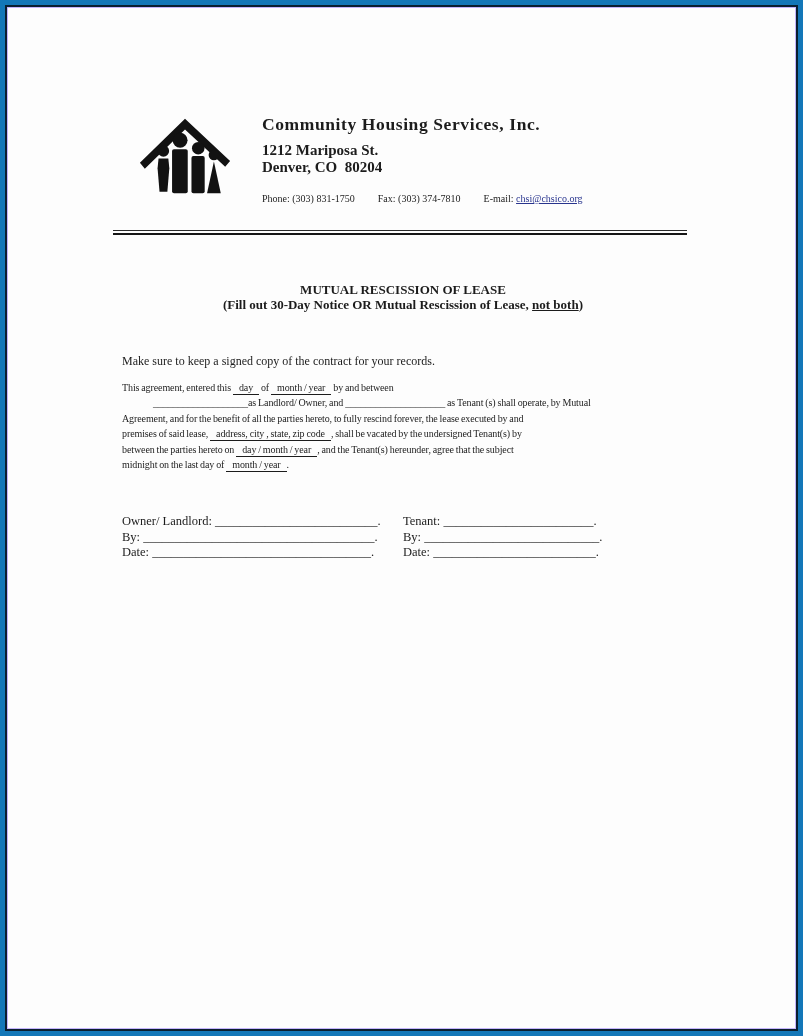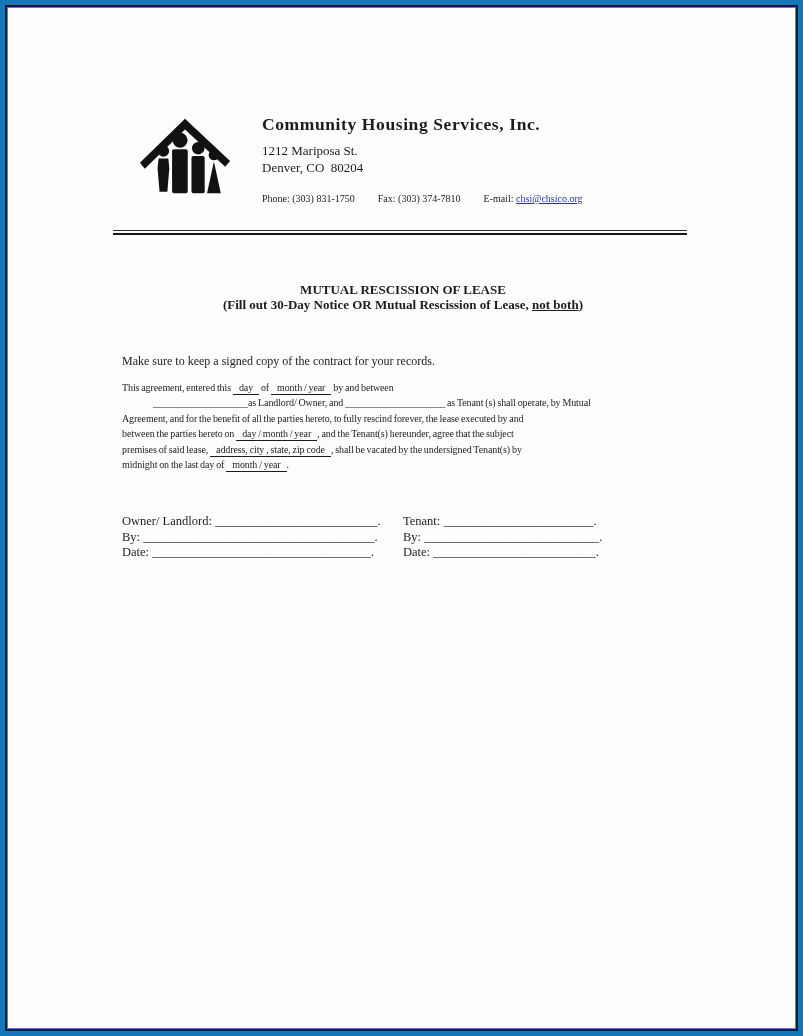--- a/index.html
+++ b/index.html
@@ -14,21 +14,21 @@
     background: #1377b8;
     padding: 5px;
   }
   .frame-mid {
     width: 100%; height: 100%;
     background: #0b1f30;
     padding: 2px;
   }
   .frame-inner {
     width: 100%; height: 100%;
-    background: #8b5cf6;
+    background: #c4b5fd;
     padding: 1px;
   }
   .page {
     width: 100%; height: 100%;
     background: #fdfdfd;
     position: relative;
     color: #1c1c1c;
     overflow: hidden;
   }
 
@@ -41,21 +41,21 @@
   .header-text {
     position: absolute; left: 254px; top: 106px;
   }
   .company-name {
     font-size: 17.5px; font-weight: bold;
     letter-spacing: 0.6px;
     margin-bottom: 7px;
     white-space: nowrap;
   }
   .addr-line {
-    font-size: 13px; line-height: 17px; white-space: pre;
+    font-size: 15px; line-height: 17px; white-space: pre; font-weight: bold;
   }
   .contact-row {
     margin-top: 17px;
     font-size: 10px;
     display: flex; gap: 23px;
     white-space: nowrap;
   }
   .email-link {
     color: #28348e;
     text-decoration: underline;
@@ -163,22 +163,22 @@
           <div class="doc-heading">MUTUAL RESCISSION OF LEASE</div>
           <div class="doc-subtitle"><span>(Fill out 30-Day Notice OR Mutual Rescission of Lease,</span> <span class="ub">not both</span><span>)</span></div>
         </div>
 
         <div class="keep-note">Make sure to keep a signed copy of the contract for your records.</div>
 
         <div class="agreement">
           <div class="line"><span>This agreement, entered this</span> <span class="u">day</span> <span>of</span> <span class="u">month / year</span> <span>by and between</span></div>
           <div class="line"><span class="blank indent">___________________</span><span>as Landlord/ Owner, and</span> <span class="blank">____________________</span> <span>as Tenant (s) shall operate, by Mutual</span></div>
           <div class="line"><span>Agreement, and for the benefit of all the parties hereto, to fully rescind forever, the lease executed by and</span></div>
+          <div class="line"><span>premises of said lease,</span> <span class="u">address, city , state, zip code</span><span>, shall be vacated by the undersigned Tenant(s) by</span></div>
           <div class="line"><span>between the parties hereto on</span> <span class="u">day / month / year</span><span>, and the Tenant(s) hereunder, agree that the subject</span></div>
-          <div class="line"><span>premises of said lease,</span> <span class="u">address, city , state, zip code</span><span>, shall be vacated by the undersigned Tenant(s) by</span></div>
           <div class="line"><span>midnight on the last day of</span> <span class="u">month / year</span><span>.</span></div>
         </div>
 
 
         <div class="sig-col sig-right">
           <div class="sig-row"><span>Tenant:</span> <span class="sig-blank">________________________</span><span>.</span></div>
           <div class="sig-row"><span>By:</span> <span class="sig-blank">____________________________</span><span>.</span></div>
           <div class="sig-row"><span>Date:</span> <span class="sig-blank">__________________________</span><span>.</span></div>
         </div>
 

